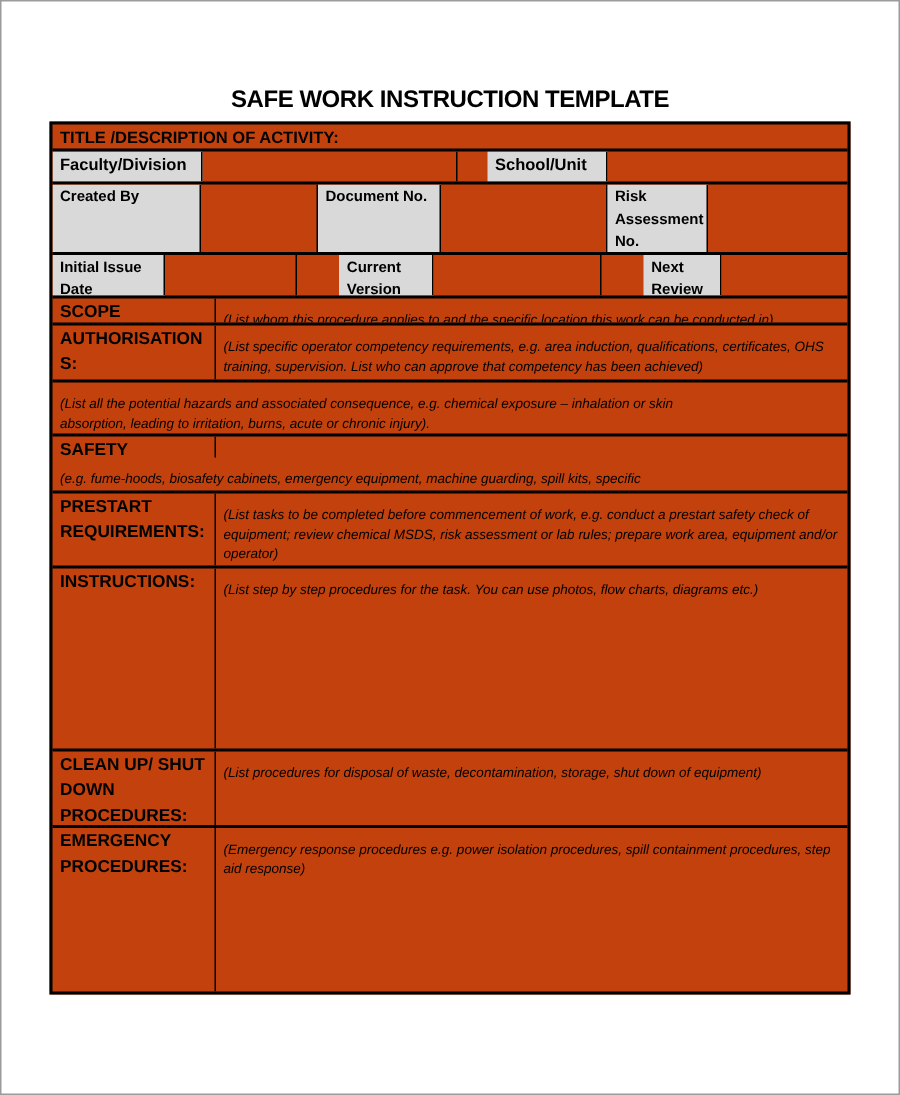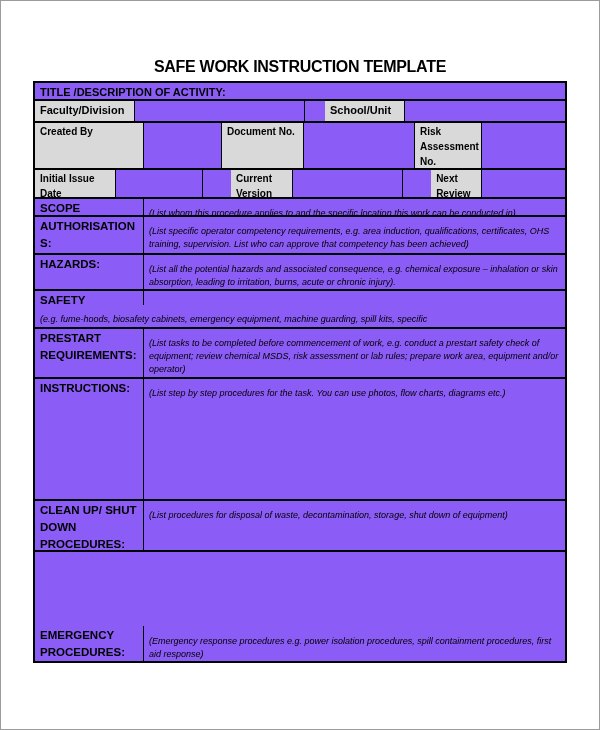--- a/index.html
+++ b/index.html
@@ -23,28 +23,28 @@
     font-weight: bold;
     letter-spacing: -0.3px;
     line-height: 17px;
   }
   .tbl {
     position: absolute;
     left: 32px;
     top: 80px;
     width: 534px;
     border: 2px solid #000000;
-    background: #8b5cf6;
+    background: #c2410c;
   }
   .row {
     display: flex;
     border-bottom: 2px solid #000000;
     overflow: hidden;
   }
-  .row:last-child { border-bottom: none; align-items: flex-end; }
+  .row:last-child { border-bottom: none; }
   .cell {
     border-right: 1.5px solid #000000;
     padding: 1px 4px 0 5px;
     overflow: hidden;
   }
   .cell:last-child { border-right: none; }
   .shaded { background: #d9d9d9; }
   .lbl-lg {
     font-weight: bold;
     font-size: 11px;
@@ -80,21 +80,21 @@
   .sec-4 { height: 50px; }
   .sec-5 { height: 122px; }
   .sec-6 { height: 51px; }
   .sec-7 { height: 109px; }
   
   .w-full { width: 530px; }
   .r2c0 { width: 112px; }
   .r2c1 { width: 170px; }
   .r2c2 { width: 90px; }
   .r2c3 { width: 158px; }
-  .rc0 { width: 109px; }
+  .rc0 { width: 99px; }
   .rc1 { width: 78px; }
   .rc2 { width: 82px; }
   .rc3 { width: 111px; }
   .rc4 { width: 67px; }
   .rc5 { width: 73px; }
   .sec-lab { width: 109px; }
   .sec-hint { width: 421px; }
 </style>
 </head>
 <body>
@@ -138,21 +138,20 @@
       <div class="cell sec-lab sec-label">SCOPE</div>
       <div class="cell sec-hint hint">(List whom this procedure applies to and the specific location this work can be conducted in)</div>
     </div>
 
     <div class="row sec-1">
       <div class="cell sec-lab sec-label">AUTHORISATIONS:</div>
       <div class="cell sec-hint hint">(List specific operator competency requirements, e.g. area induction, qualifications, certificates, OHS training, supervision. List who can approve that competency has been achieved)</div>
     </div>
 
     <div class="row sec-2">
-      <div class="cell sec-lab sec-label">HAZARDS:</div>
       <div class="cell sec-hint hint">(List all the potential hazards and associated consequence, e.g. chemical exposure – inhalation or skin absorption, leading to irritation, burns, acute or chronic injury).</div>
     </div>
 
     <div class="row sec-3">
       <div class="cell sec-lab sec-label">SAFETY CONTROLS:</div>
       <div class="cell sec-hint hint">(e.g. fume-hoods, biosafety cabinets, emergency equipment, machine guarding, spill kits, specific personal protective equipment requirements, first aid response, any after-hours work restrictions or rules)</div>
     </div>
 
     <div class="row sec-4">
       <div class="cell sec-lab sec-label">PRESTART REQUIREMENTS:</div>
@@ -164,17 +163,17 @@
       <div class="cell sec-hint hint">(List step by step procedures for the task. You can use photos, flow charts, diagrams etc.)</div>
     </div>
 
     <div class="row sec-6">
       <div class="cell sec-lab sec-label">CLEAN UP/ SHUT DOWN PROCEDURES:</div>
       <div class="cell sec-hint hint">(List procedures for disposal of waste, decontamination, storage, shut down of equipment)</div>
     </div>
 
     <div class="row sec-7">
       <div class="cell sec-lab sec-label">EMERGENCY PROCEDURES:</div>
-      <div class="cell sec-hint hint">(Emergency response procedures e.g. power isolation procedures, spill containment procedures, first aid response)</div>
+      <div class="cell sec-hint hint">(Emergency response procedures e.g. power isolation procedures, spill containment procedures, step aid response)</div>
     </div>
 
   </div>
 </div>
 
 </body></html>

